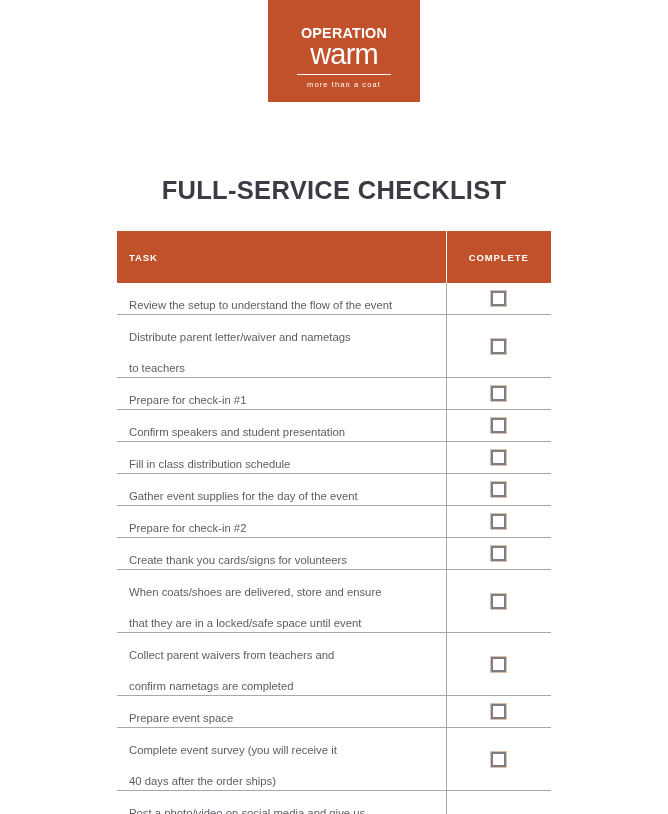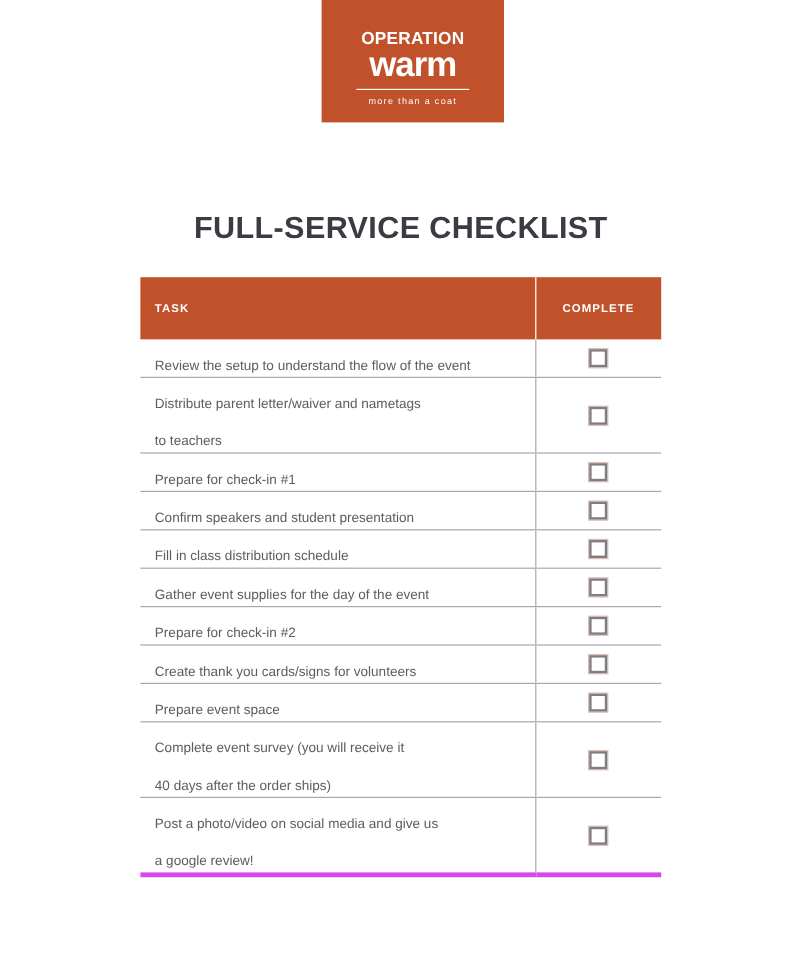--- a/index.html
+++ b/index.html
@@ -39,21 +39,21 @@
     font-weight: bold;
     font-size: 14.5px;
     letter-spacing: 0.2px;
     line-height: 15px;
     color: #ffffff;
     display: block;
     transform: scaleX(0.99);
   }
   .logo-word-2 {
     font-family: "Liberation Sans", sans-serif;
-    font-weight: bold;
+    font-weight: normal;
     font-size: 29px;
     line-height: 28px;
     letter-spacing: -0.8px;
     color: #ffffff;
     display: block;
     margin-top: -1px;
   }
   .logo-rule {
     width: 94px;
     height: 1px;
@@ -217,20 +217,34 @@
           <span class="task-line">Prepare for check-in #2</span>
         </td>
         <td class="td-complete"><span class="checkbox"></span></td>
       </tr>
       <tr class="row-1line">
         <td class="td-task">
           <span class="task-line">Create thank you cards/signs for volunteers</span>
         </td>
         <td class="td-complete"><span class="checkbox"></span></td>
       </tr>
+      <tr class="row-2line">
+        <td class="td-task">
+          <span class="task-line">When coats/shoes are delivered, store and ensure</span>
+          <span class="task-line">that they are in a locked/safe space until event</span>
+        </td>
+        <td class="td-complete"><span class="checkbox"></span></td>
+      </tr>
+      <tr class="row-2line">
+        <td class="td-task">
+          <span class="task-line">Collect parent waivers from teachers and</span>
+          <span class="task-line">confirm nametags are completed</span>
+        </td>
+        <td class="td-complete"><span class="checkbox"></span></td>
+      </tr>
       <tr class="row-1line">
         <td class="td-task">
           <span class="task-line">Prepare event space</span>
         </td>
         <td class="td-complete"><span class="checkbox"></span></td>
       </tr>
       <tr class="row-2line">
         <td class="td-task">
           <span class="task-line">Complete event survey (you will receive it</span>
           <span class="task-line">40 days after the order ships)</span>

